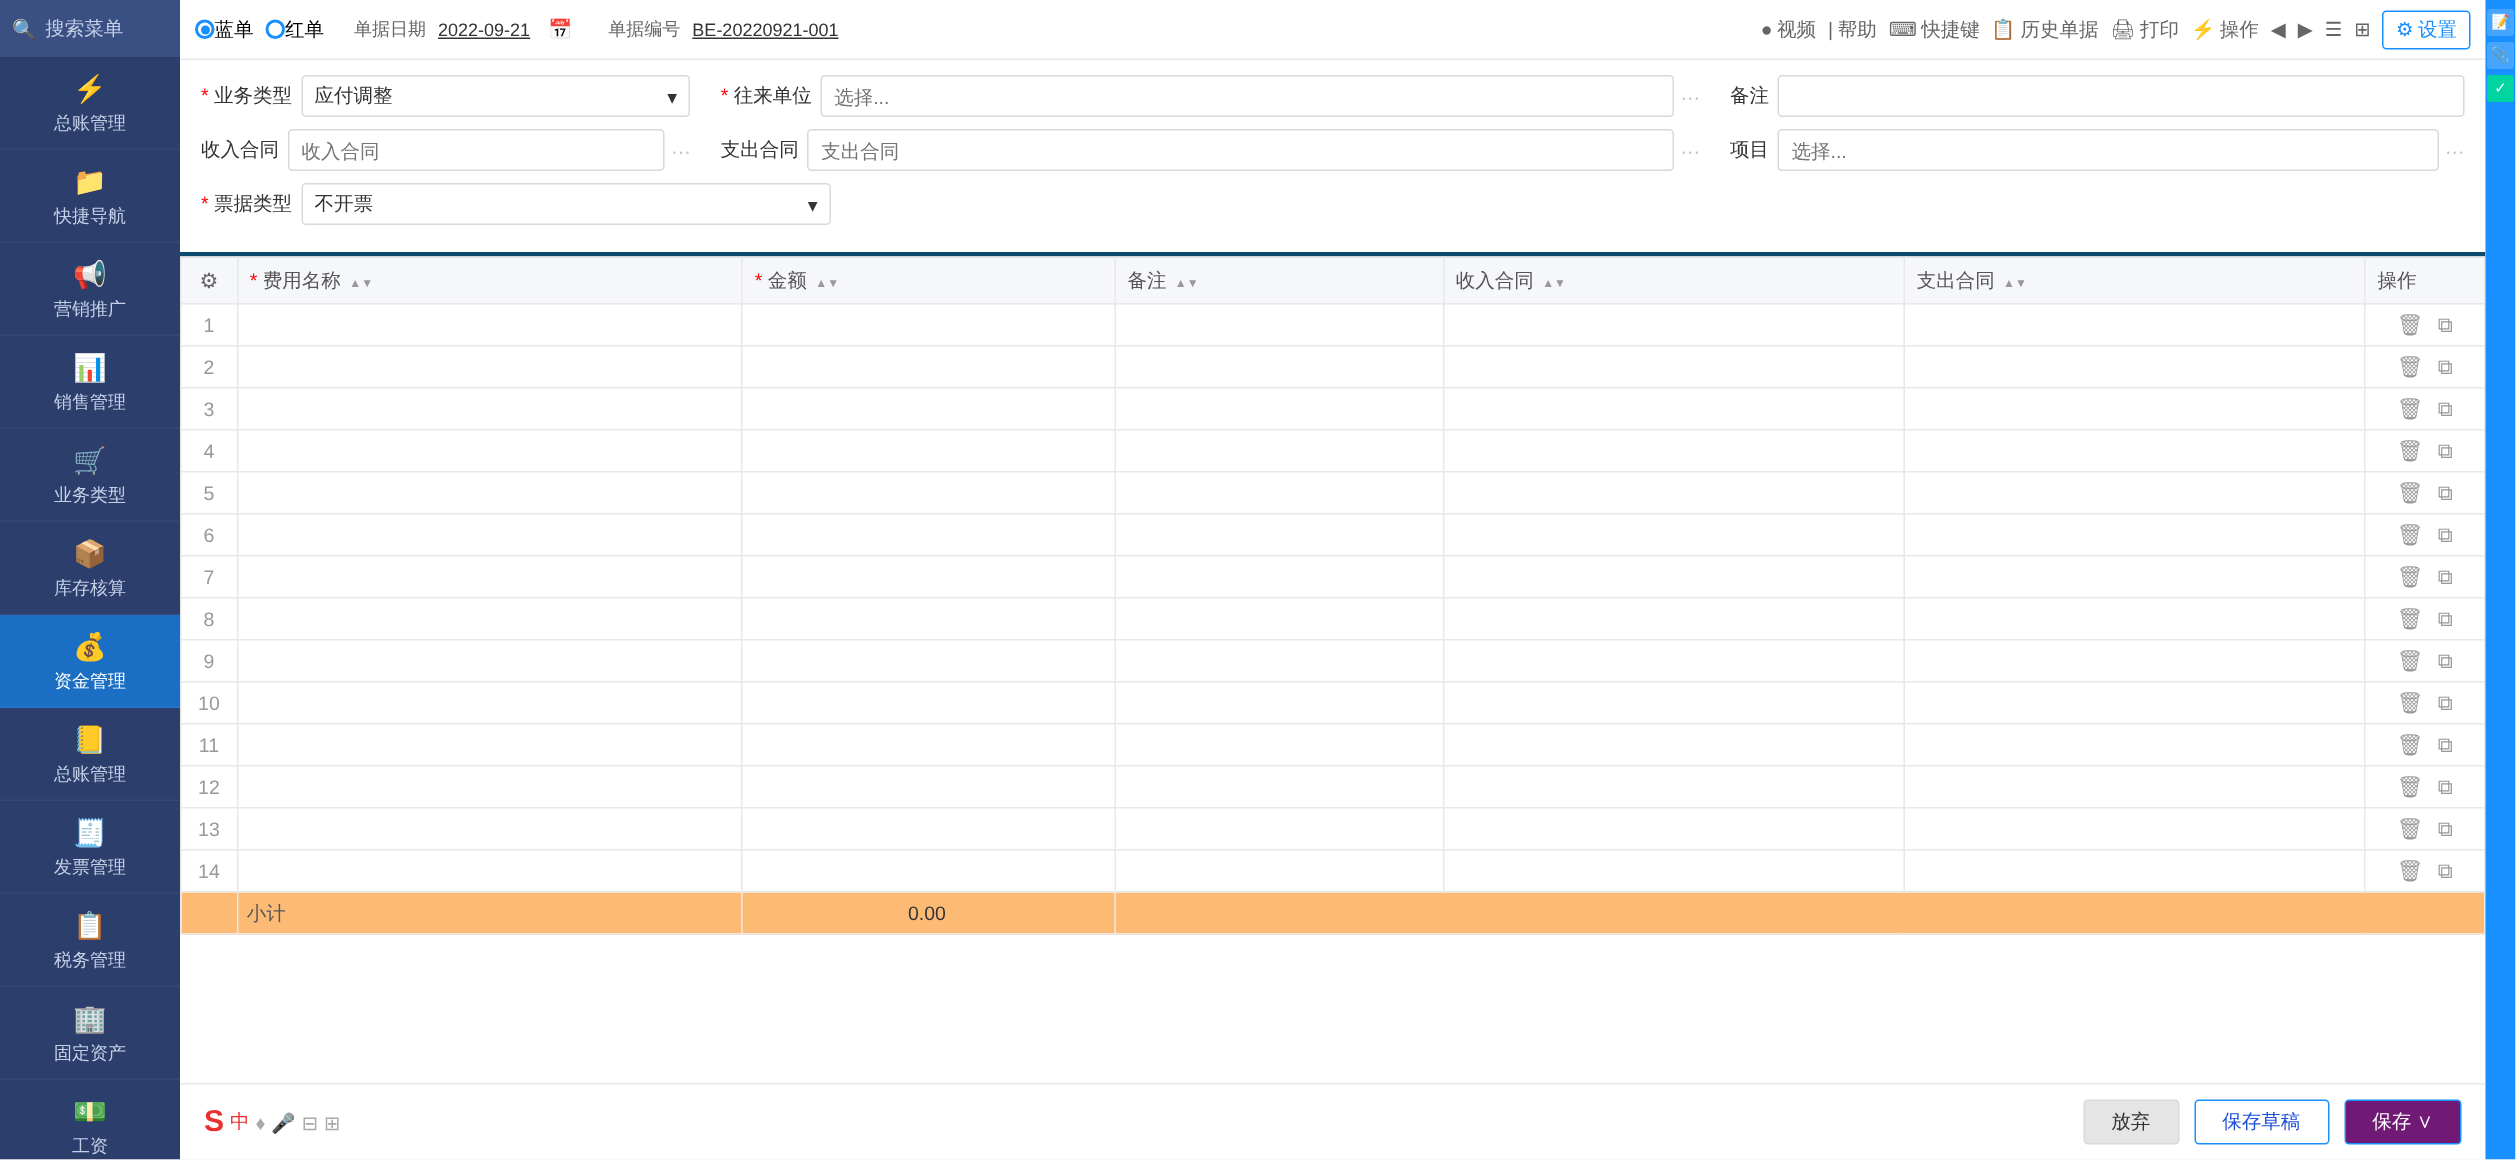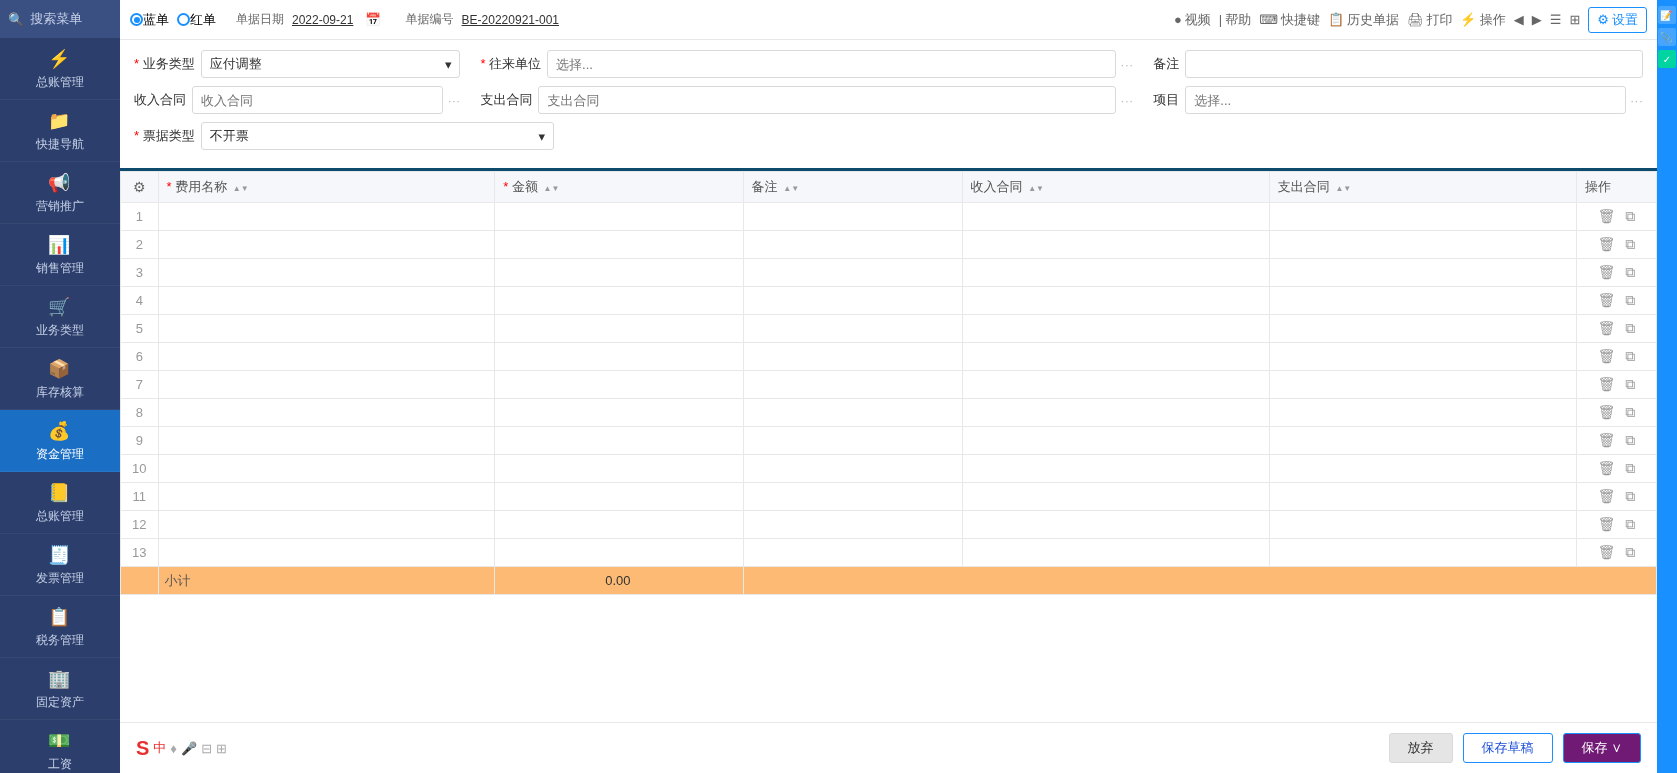--- a/index.html
+++ b/index.html
@@ -416,20 +416,32 @@
       <td></td>
       <td></td>
       <td></td>
       <td></td>
       <td></td>
       <td class="ops">
         <button class="op-btn">🗑</button>
         <button class="op-btn">⧉</button>
       </td>
     </tr>
+          <tr>
+      <td class="row-num">14</td>
+      <td></td>
+      <td></td>
+      <td></td>
+      <td></td>
+      <td></td>
+      <td class="ops">
+        <button class="op-btn">🗑</button>
+        <button class="op-btn">⧉</button>
+      </td>
+    </tr>
           <tr class="subtotal">
     <td></td>
     <td style="color:#555;">小计</td>
     <td style="text-align:center; padding-right:8px;">0.00</td>
     <td colspan="4"></td>
   </tr>
         </tbody>
     </table>
   </div>
 

